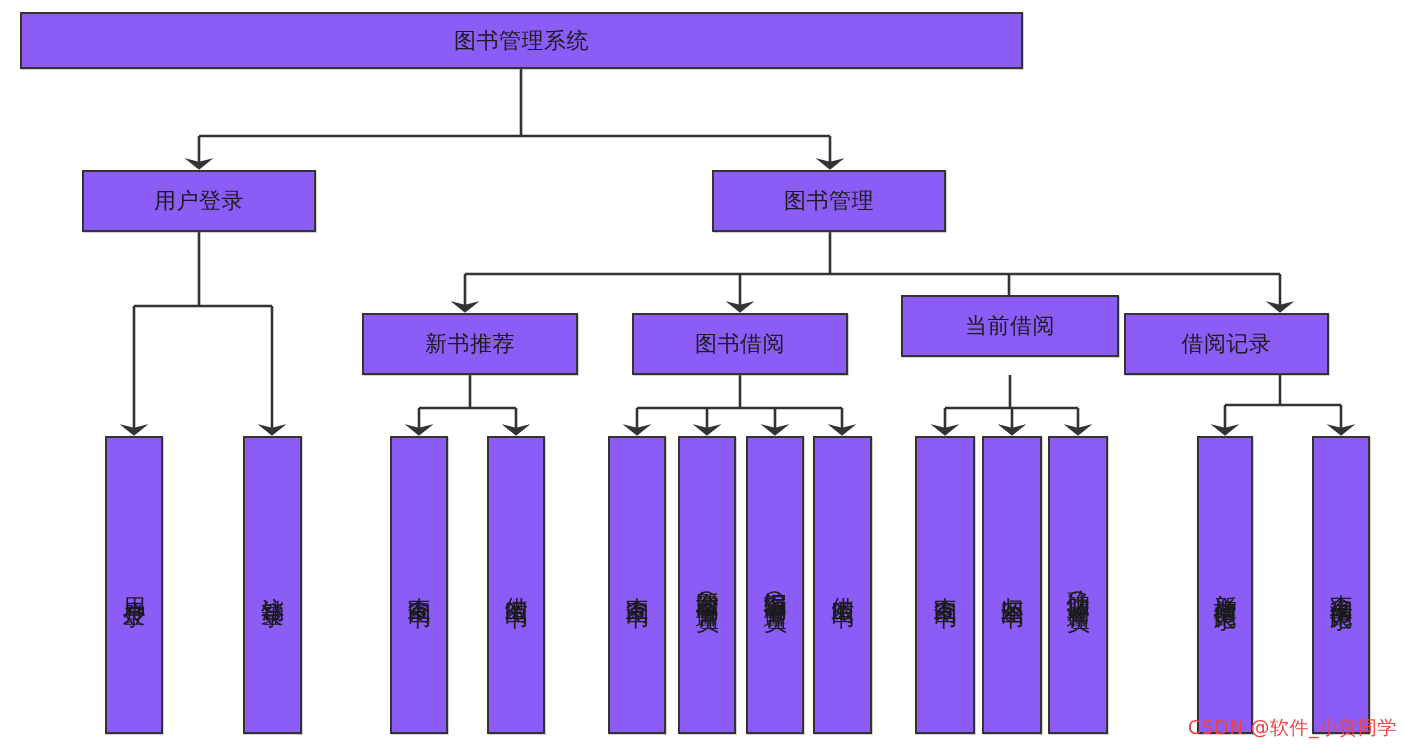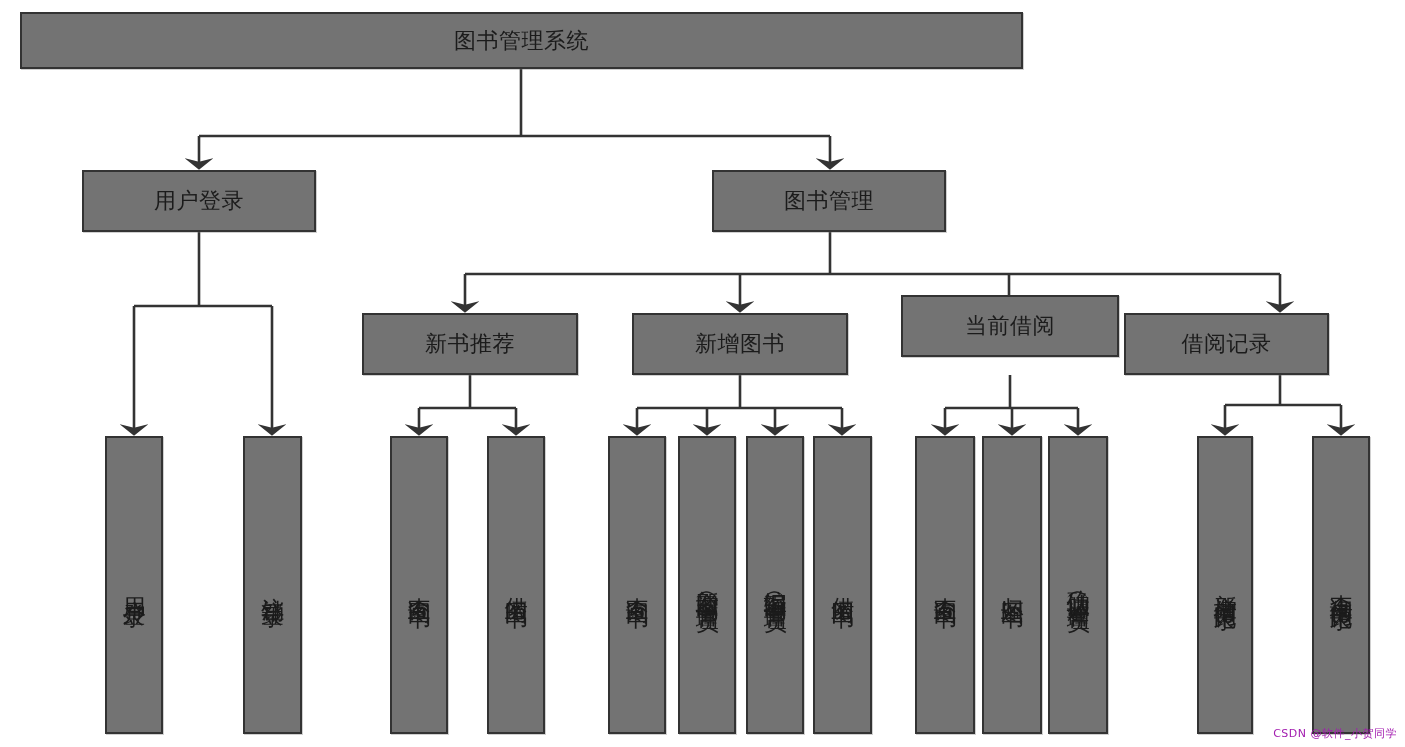--- a/index.html
+++ b/index.html
@@ -22,21 +22,21 @@
     position: absolute;
     left: 0;
     top: 0;
     width: 1405px;
     height: 747px;
     pointer-events: none;
   }
   .node {
     position: absolute;
     box-sizing: border-box;
-    background: #737373;
+    background: #8b5cf6;
     border: 2.5px solid #333333;
     display: flex;
     align-items: center;
     justify-content: center;
     color: #1b1b1b;
     box-shadow: 1px 1px 0 rgba(120,120,120,0.35);
   }
   .node .label {
     display: block;
     text-align: center;
@@ -58,22 +58,22 @@
     text-orientation: upright;
     font-size: 23px;
     line-height: 1.28;
     letter-spacing: 3px;
     white-space: nowrap;
   }
   .watermark {
     position: absolute;
     right: 8px;
     bottom: 6px;
-    font-size: 11px;
-    color: #a21caf;
+    font-size: 19px;
+    color: #ef4444;
     letter-spacing: 0.5px;
     white-space: nowrap;
     user-select: none;
   }
 </style>
 </head>
 <body>
 
 <div id="canvas">
 
@@ -138,21 +138,21 @@
     <span class="label">用户登录</span>
   </div>
   <div class="node h" style="left:712px; top:170px; width:234px; height:62px;justify-content:center;">
     <span class="label">图书管理</span>
   </div>
 
   <div class="node h" style="left:362px; top:313px; width:216px; height:62px;">
     <span class="label">新书推荐</span>
   </div>
   <div class="node h" style="left:632px; top:313px; width:216px; height:62px;">
-    <span class="label">新增图书</span>
+    <span class="label">图书借阅</span>
   </div>
   <div class="node h" style="left:901px; top:295px; width:218px; height:62px;">
     <span class="label">当前借阅</span>
   </div>
   <div class="node h" style="left:1124px; top:313px; width:205px; height:62px;">
     <span class="label">借阅记录</span>
   </div>
 
   <div class="node v" style="left:105px; top:436px; width:58px; height:298px;">
     <span class="label">用户登录</span>

